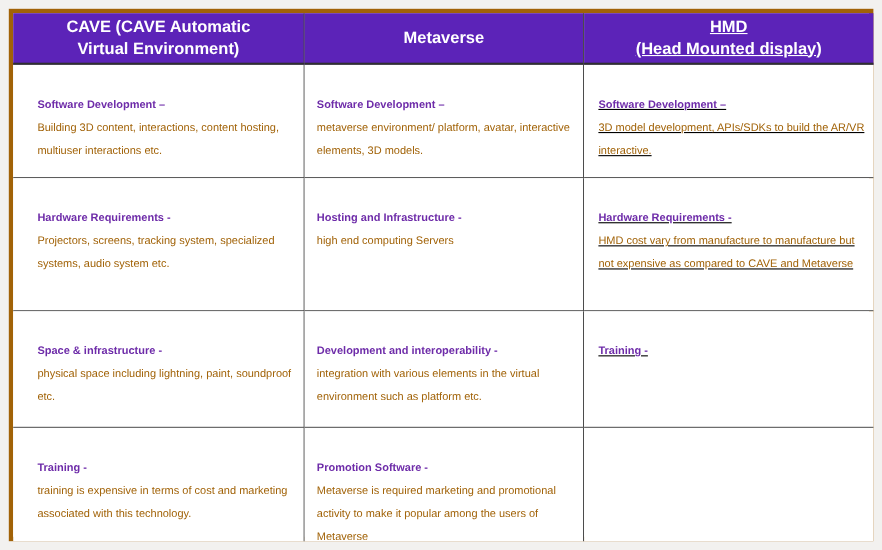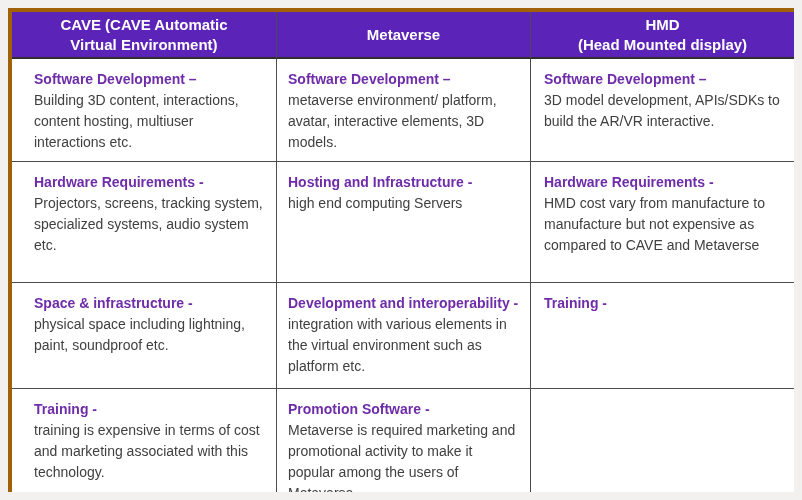--- a/index.html
+++ b/index.html
@@ -27,51 +27,51 @@
     grid-template-columns: 265px 254px 263px;
     grid-template-rows: 47px 103px 121px 106px 103px;
   }
   .cell {
     box-sizing: border-box;
     border-right: 1px solid #4c4c4c;
     border-bottom: 1px solid #4c4c4c;
     background: #ffffff;
     overflow: hidden;
   }
-  .cell.last-col { border-right: none; }
+  .cell.last-col { border-right: none; text-decoration: underline; }
   .cell.last-row { border-bottom: none; }
   .header-cell {
     background: #5c23b8;
     color: #ffffff;
     border-bottom: 2px solid #2f2f2f;
     display: flex;
     align-items: center;
     justify-content: center;
     text-align: center;
     font-weight: bold;
     font-size: 15px;
     line-height: 1.3;
     white-space: pre-line;
     padding: 2px 4px;
   }
   .body-cell {
-    padding: 10px 8px 0 11px;
-    font-size: 14px;
+    padding: 26px 8px 0 11px;
+    font-size: 10px;
     line-height: 21px;
   }
   .body-cell.col-0 { padding-left: 22px; }
   .body-cell.col-2 { padding-left: 13px; }
   .cell-heading {
     display: block;
     color: #6e2ca9;
     font-weight: bold;
   }
   .cell-body {
     display: block;
-    color: #404040;
+    color: #a16207;
   }
 </style>
 </head>
 <body>
 
 <div class="comparison-table">
 
   <div class="cell header-cell">CAVE (CAVE Automatic
 Virtual Environment)</div>
   <div class="cell header-cell">Metaverse</div>

